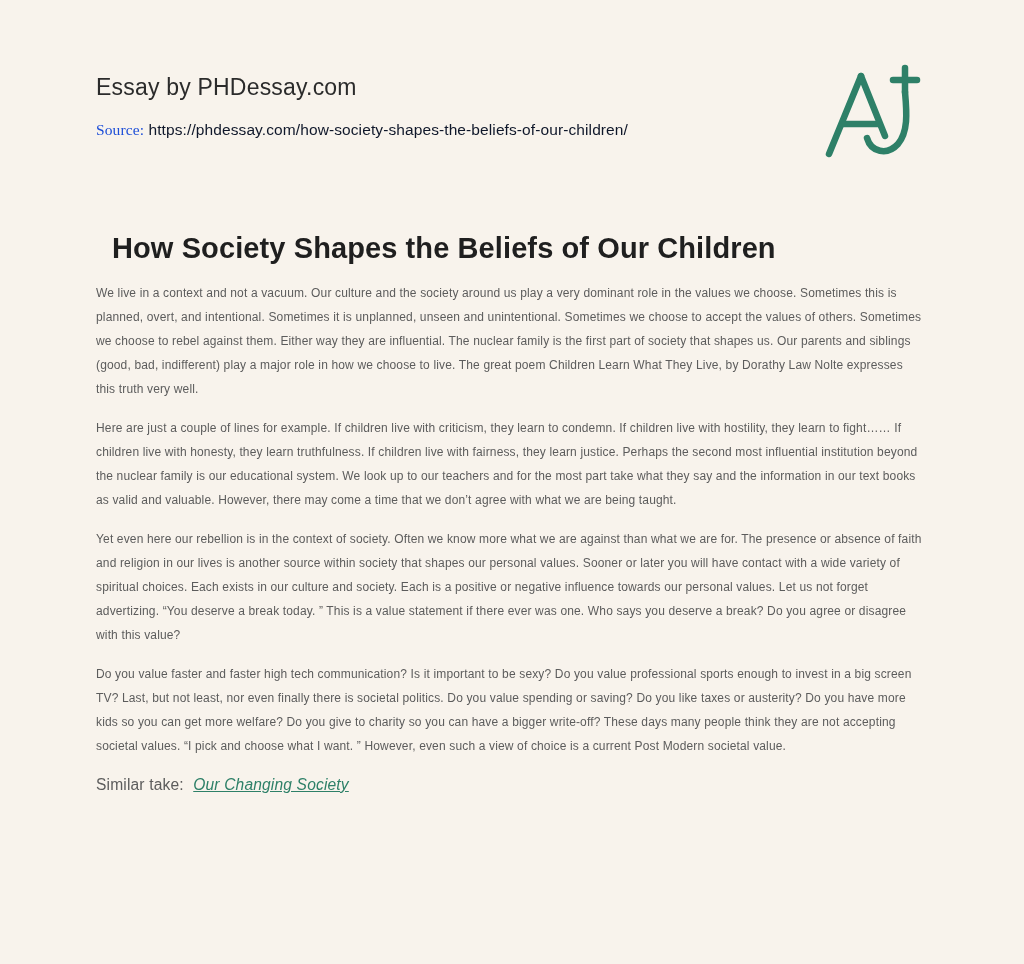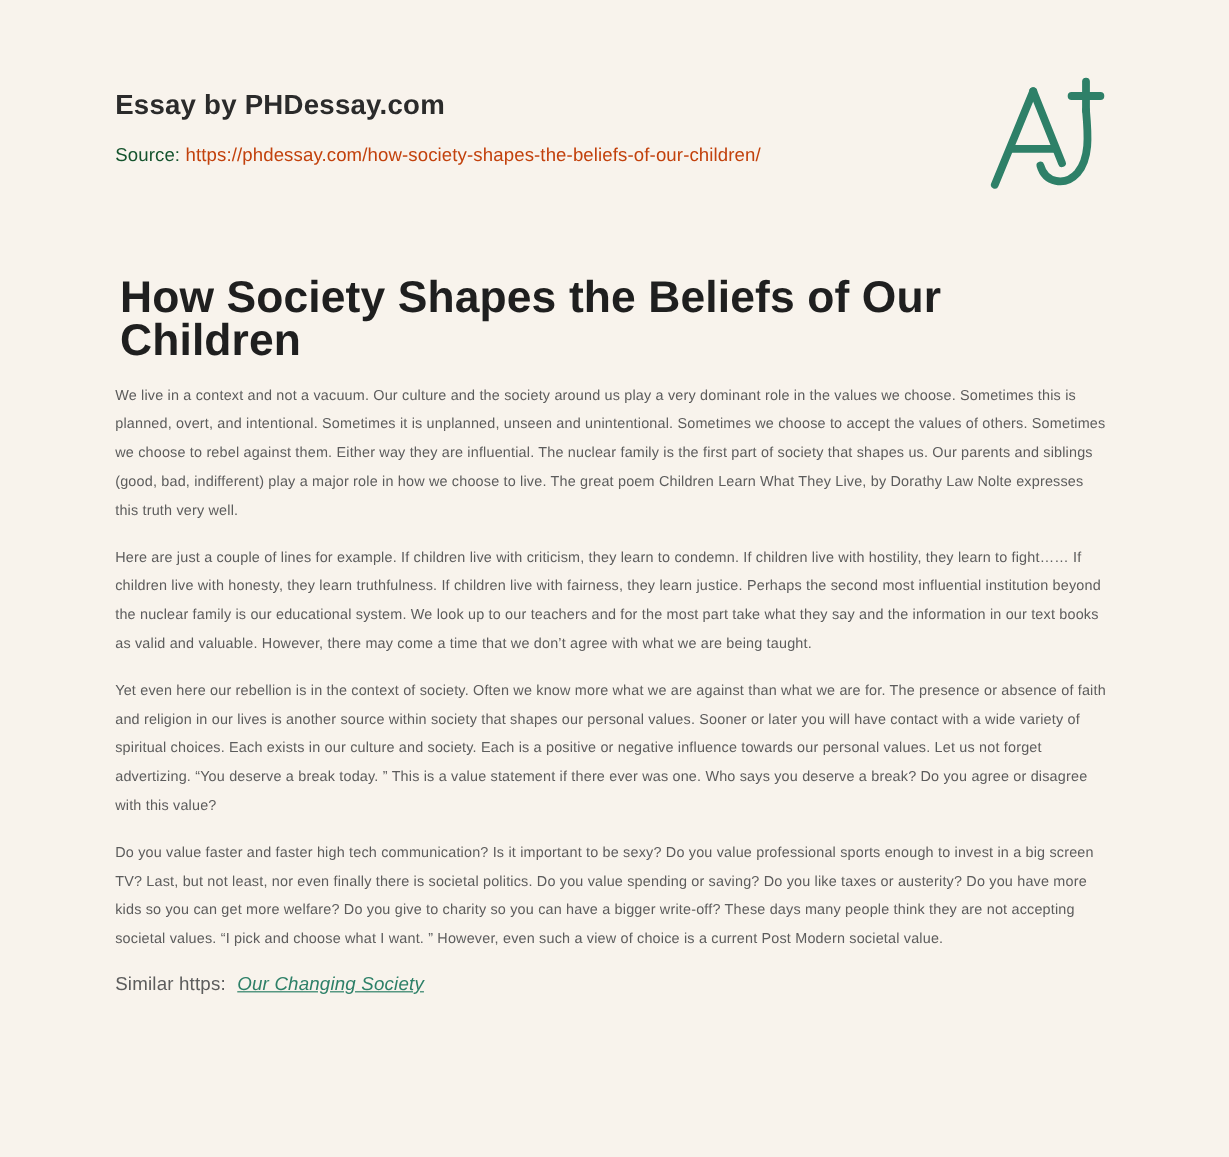--- a/index.html
+++ b/index.html
@@ -16,44 +16,44 @@
     background: #f8f3ec;
   }
   .header {
     display: flex;
     justify-content: space-between;
     align-items: flex-start;
     height: 96px;
   }
   .site-title {
     font-size: 23px;
-    font-weight: 700;
+    font-weight: 400;
     color: #2b2b2b;
     margin: 10px 0 0 0;
     letter-spacing: 0.2px;
   }
   .source-line {
     margin-top: 20px;
     font-size: 15.5px;
     letter-spacing: 0.1px;
   }
-  .source-label { color: #14532d; }
+  .source-label { color: #1d4ed8; font-family: Liberation Serif, serif; }
   .source-url {
-    color: #c2410c;
+    color: #0f172a;
     text-decoration: none;
     cursor: pointer;
     margin-top: 44px;
   }
   .logo { margin-top: 0; flex: 0 0 auto; }
   .essay-title {
-    font-size: 37px;
+    font-size: 29px;
     line-height: 36px;
     font-weight: 700;
     color: #1f1f1f;
-    margin: 70px 0 0 4px;
+    margin: 70px 0 0 16px;
     letter-spacing: 0.1px;
   }
   .para {
     font-size: 12px;
     line-height: 24px;
     color: #5c5c5c;
     margin: 15px 0 0 0;
     letter-spacing: 0.15px;
   }
   .para:first-of-type { margin-top: 15px; }
@@ -110,18 +110,18 @@
 
     <p class="para">We live in a context and not a vacuum. Our culture and the society around us play a very dominant role in the values we choose. Sometimes this is planned, overt, and intentional. Sometimes it is unplanned, unseen and unintentional. Sometimes we choose to accept the values of others. Sometimes we choose to rebel against them. Either way they are influential. The nuclear family is the first part of society that shapes us. Our parents and siblings (good, bad, indifferent) play a major role in how we choose to live. The great poem Children Learn What They Live, by Dorathy Law Nolte expresses this truth very well.</p>
 
     <p class="para">Here are just a couple of lines for example. If children live with criticism, they learn to condemn. If children live with hostility, they learn to fight…… If children live with honesty, they learn truthfulness. If children live with fairness, they learn justice. Perhaps the second most influential institution beyond the nuclear family is our educational system. We look up to our teachers and for the most part take what they say and the information in our text books as valid and valuable. However, there may come a time that we don’t agree with what we are being taught.</p>
 
     <p class="para">Yet even here our rebellion is in the context of society. Often we know more what we are against than what we are for. The presence or absence of faith and religion in our lives is another source within society that shapes our personal values. Sooner or later you will have contact with a wide variety of spiritual choices. Each exists in our culture and society. Each is a positive or negative influence towards our personal values. Let us not forget advertizing. “You deserve a break today. ” This is a value statement if there ever was one. Who says you deserve a break? Do you agree or disagree with this value?</p>
 
     <p class="para">Do you value faster and faster high tech communication? Is it important to be sexy? Do you value professional sports enough to invest in a big screen TV? Last, but not least, nor even finally there is societal politics. Do you value spending or saving? Do you like taxes or austerity? Do you have more kids so you can get more welfare? Do you give to charity so you can have a bigger write-off? These days many people think they are not accepting societal values. “I pick and choose what I want. ” However, even such a view of choice is a current Post Modern societal value.</p>
 
     <p class="similar-line">
-      <span>Similar https:</span>
+      <span>Similar take:</span>
       <a class="similar-link">Our Changing Society</a>
     </p>
   </main>
 
 </div>
 
 </body></html>

